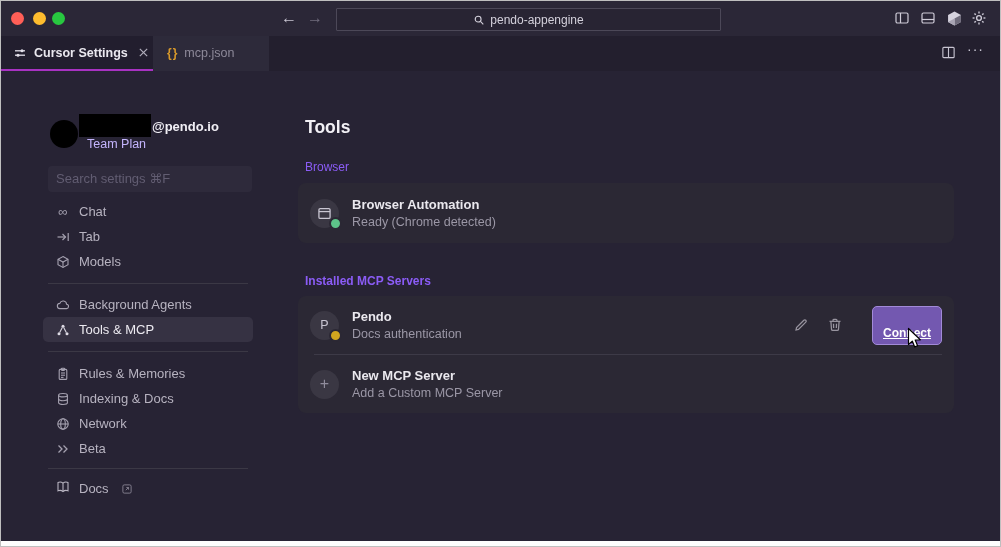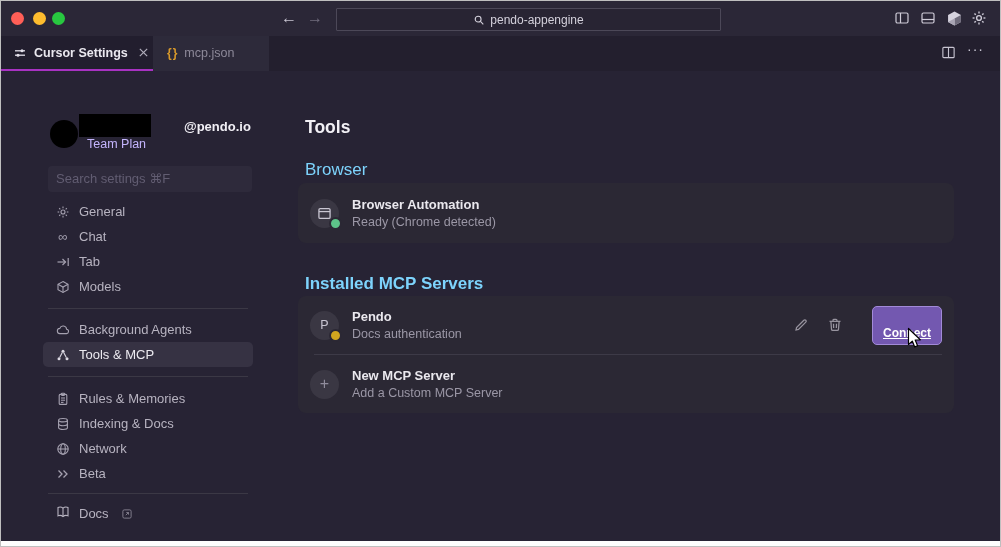--- a/index.html
+++ b/index.html
@@ -28,21 +28,21 @@
   .tab-active{left:0;width:152px;background:#221e2e;border-bottom:2px solid #a832c2;color:#eae8ef;font-weight:700;}
   .tab-inactive{left:152px;width:116px;background:#2d2a3a;color:#8d8999;border-bottom:2px solid transparent;}
   .tab .ticon{margin:0 7px 0 12px;display:flex;}
   .braces{color:#d99a2b;font-weight:700;font-size:12px;letter-spacing:1px;margin:0 6px 0 14px;}
   .tab-close{margin-left:10px;color:#b2afbd;display:flex;}
   .tabbar-right{position:absolute;top:9px;color:#c7c4d1;}
 
   
   .acct-avatar{position:absolute;left:49px;top:119px;width:28px;height:28px;border-radius:50%;background:#000;}
   .acct-redact{position:absolute;left:78px;top:113px;width:72px;height:23px;background:#000;}
-  .acct-handle{position:absolute;left:151px;top:118px;font-size:13px;font-weight:700;color:#f1eff5;padding-left:32px;}
+  .acct-handle{position:absolute;left:151px;top:118px;font-size:13px;font-weight:700;color:#f1eff5;}
   .acct-plan{position:absolute;left:86px;top:136px;font-size:12.5px;color:#c4b5fd;}
   .setsearch{
     position:absolute;left:47px;top:165px;width:196px;height:26px;background:#2e2a3b;border-radius:4px;
     color:#625d72;font-size:13px;line-height:26px;padding-left:8px;
   }
   .nav{position:absolute;left:42px;top:198px;width:210px;display:flex;flex-direction:column;}
   .nav-item{
     height:25px;display:flex;align-items:center;gap:9px;padding-left:13px;border-radius:5px;
     color:#b7b3c0;font-size:13px;
   }
@@ -50,21 +50,21 @@
   .nav-item.selected{background:#363243;color:#eceaf0;}
   .nav-item.selected .nicon{color:#dddae4;}
   .nav-div{height:1px;background:#3b3845;margin:9px 5px 8px 5px;}
   .nav-div.d2{margin:9px 5px 9px 5px;}
   .nav-div.d3{margin:7px 5px 7px 5px;}
   .docs-row{height:25px;display:flex;align-items:center;gap:9px;padding-left:13px;color:#b7b3c0;font-size:13px;}
   .ext{color:#85818f;display:flex;margin-left:3px;}
 
   
   .main-title{position:absolute;left:304px;top:116px;font-size:17.5px;font-weight:700;color:#f2f0f5;}
-  .sec-label{position:absolute;left:304px;font-size:17px;color:#7dd3fc;}
+  .sec-label{position:absolute;left:304px;font-size:12px;color:#8b5cf6;}
   .card{position:absolute;left:297px;width:656px;background:#2b2834;border-radius:8px;}
   .card-row{height:58px;display:flex;align-items:center;padding:0 12px;}
   .avatar{
     position:relative;width:29px;height:29px;border-radius:50%;background:#3a3743;flex:0 0 auto;
     display:flex;align-items:center;justify-content:center;color:#c9c6d2;font-size:12.5px;
   }
   .avatar .statusdot{
     position:absolute;right:-3px;bottom:-2px;width:9px;height:9px;border-radius:50%;
     border:2px solid #2b2834;
   }
@@ -173,36 +173,20 @@
     </div>
 
     <div class="acct-avatar"></div>
     <div class="acct-redact"></div>
     <div class="acct-handle">@pendo.io</div>
     <div class="acct-plan">Team Plan</div>
 
     <div class="setsearch">Search settings ⌘F</div>
 
     <div class="nav">
-      <div class="nav-item">
-        <span class="nicon">
-          <svg width="14" height="14" viewBox="0 0 14 14" fill="none" stroke="currentColor" stroke-width="1.1">
-            <circle cx="7" cy="7" r="2"></circle>
-            <line x1="7" y1="1.6" x2="7" y2="3.2"></line>
-              <line x1="7" y1="10.8" x2="7" y2="12.4"></line>
-            <line x1="1.6" y1="7" x2="3.2" y2="7"></line>
-              <line x1="10.8" y1="7" x2="12.4" y2="7"></line>
-            <line x1="3.2" y1="3.2" x2="4.3" y2="4.3"></line>
-              <line x1="9.7" y1="9.7" x2="10.8" y2="10.8"></line>
-            <line x1="3.2" y1="10.8" x2="4.3" y2="9.7"></line>
-              <line x1="9.7" y1="4.3" x2="10.8" y2="3.2"></line>
-          </svg>
-        </span>
-        <span>General</span>
-      </div>
       <div class="nav-item">
         <span class="nicon">∞</span>
         <span>Chat</span>
       </div>
       <div class="nav-item">
         <span class="nicon">
           <svg width="14" height="14" viewBox="0 0 14 14" fill="none" stroke="currentColor" stroke-width="1.2">
             <line x1="1.5" y1="7" x2="9.5" y2="7"></line>
             <polyline points="6.5,4 9.5,7 6.5,10"></polyline>
             <line x1="12.2" y1="3" x2="12.2" y2="11"></line>

